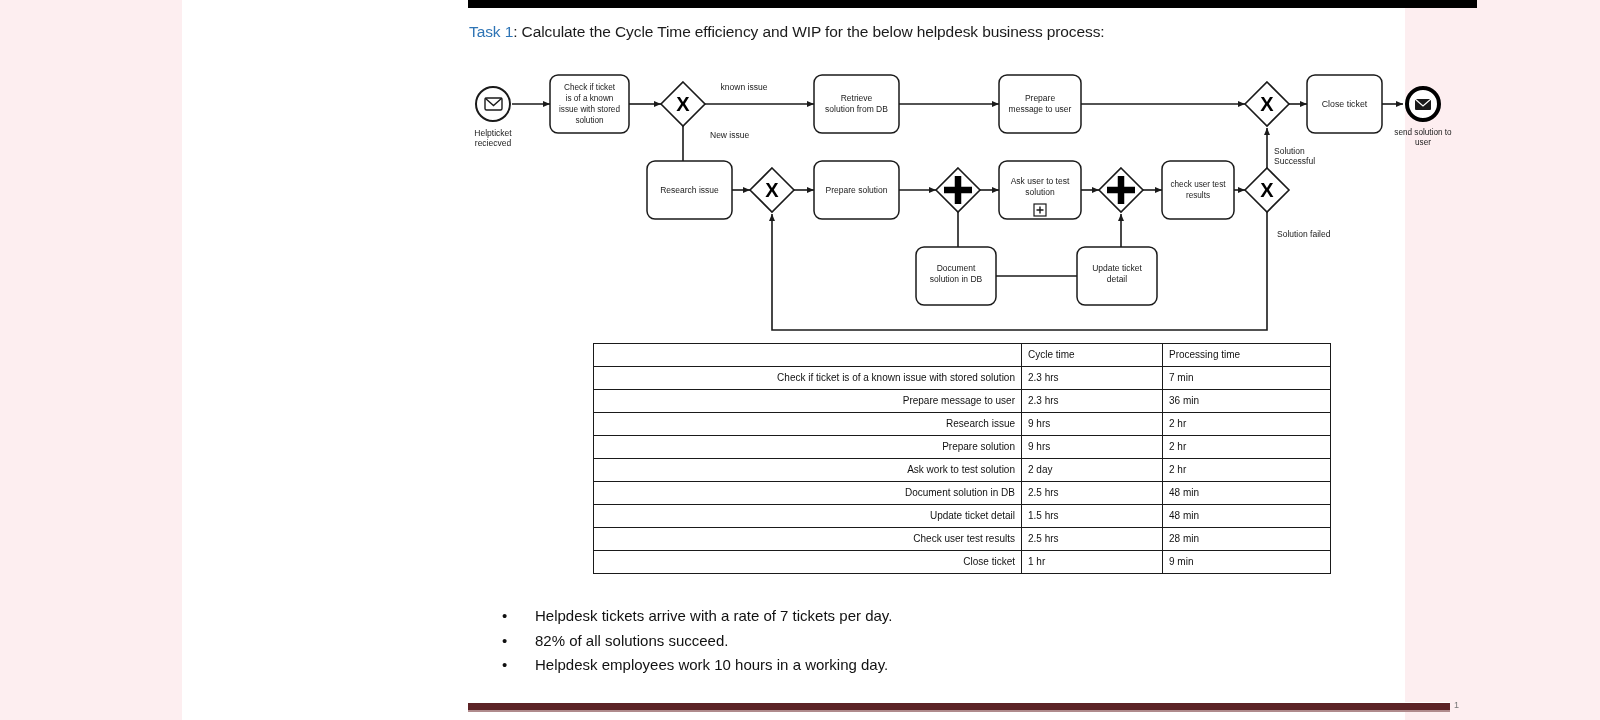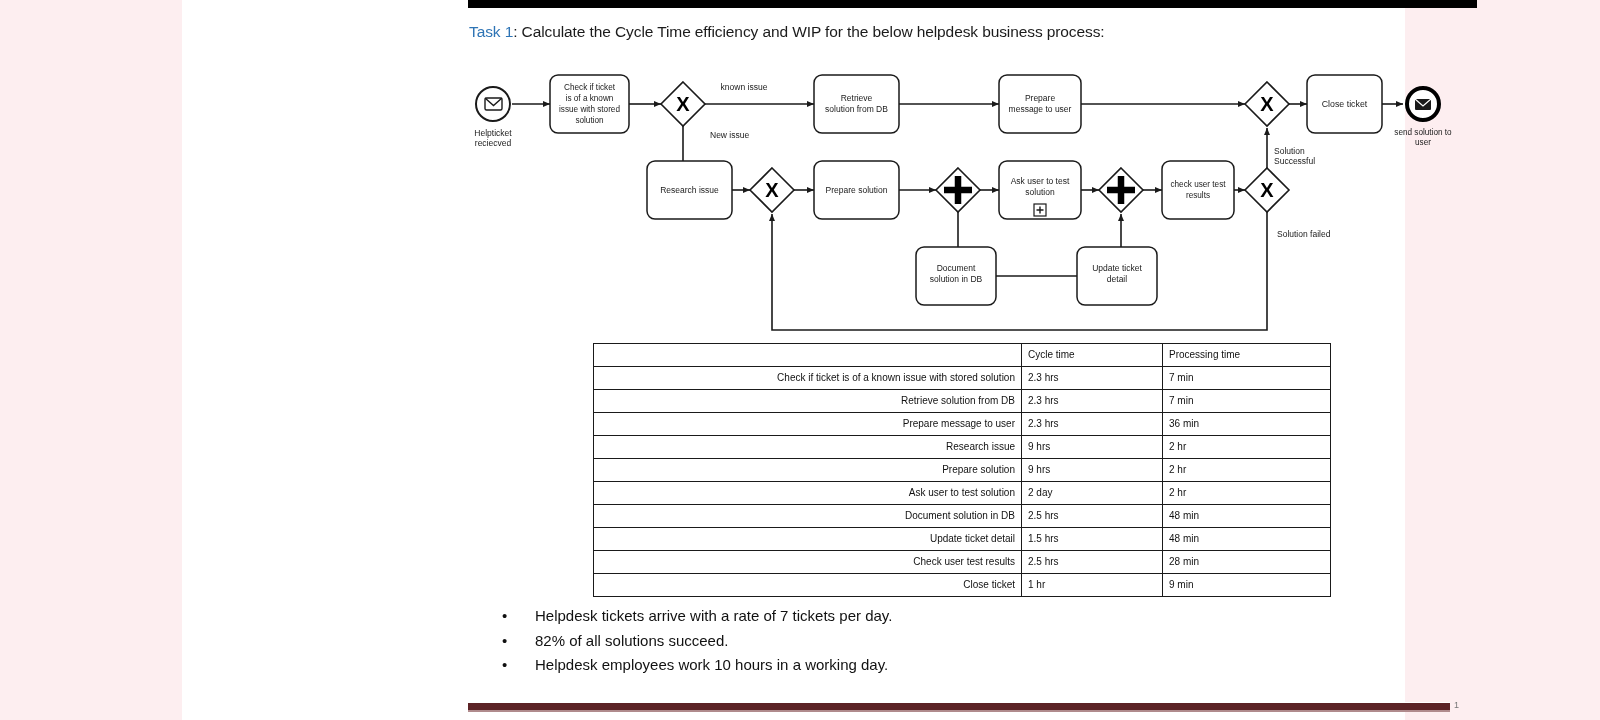--- a/index.html
+++ b/index.html
@@ -325,41 +325,36 @@
             <th class="pr">Processing time</th>
           </tr>
         </thead>
         <tbody>
           <tr>
             <td class="act">Check if ticket is of a known issue with stored solution</td>
             <td class="cy">2.3 hrs</td>
             <td class="pr">7 min</td>
           </tr>
           <tr>
-            <td class="act">Retrieve solution from DB</td>
-            <td class="cy">2.3 hrs</td>
-            <td class="pr">7 min</td>
-          </tr>
-          <tr>
             <td class="act">Prepare message to user</td>
             <td class="cy">2.3 hrs</td>
             <td class="pr">36 min</td>
           </tr>
           <tr>
             <td class="act">Research issue</td>
             <td class="cy">9 hrs</td>
             <td class="pr">2 hr</td>
           </tr>
           <tr>
             <td class="act">Prepare solution</td>
             <td class="cy">9 hrs</td>
             <td class="pr">2 hr</td>
           </tr>
           <tr>
-            <td class="act">Ask user to test solution</td>
+            <td class="act">Ask work to test solution</td>
             <td class="cy">2 day</td>
             <td class="pr">2 hr</td>
           </tr>
           <tr>
             <td class="act">Document solution in DB</td>
             <td class="cy">2.5 hrs</td>
             <td class="pr">48 min</td>
           </tr>
           <tr>
             <td class="act">Update ticket detail</td>

